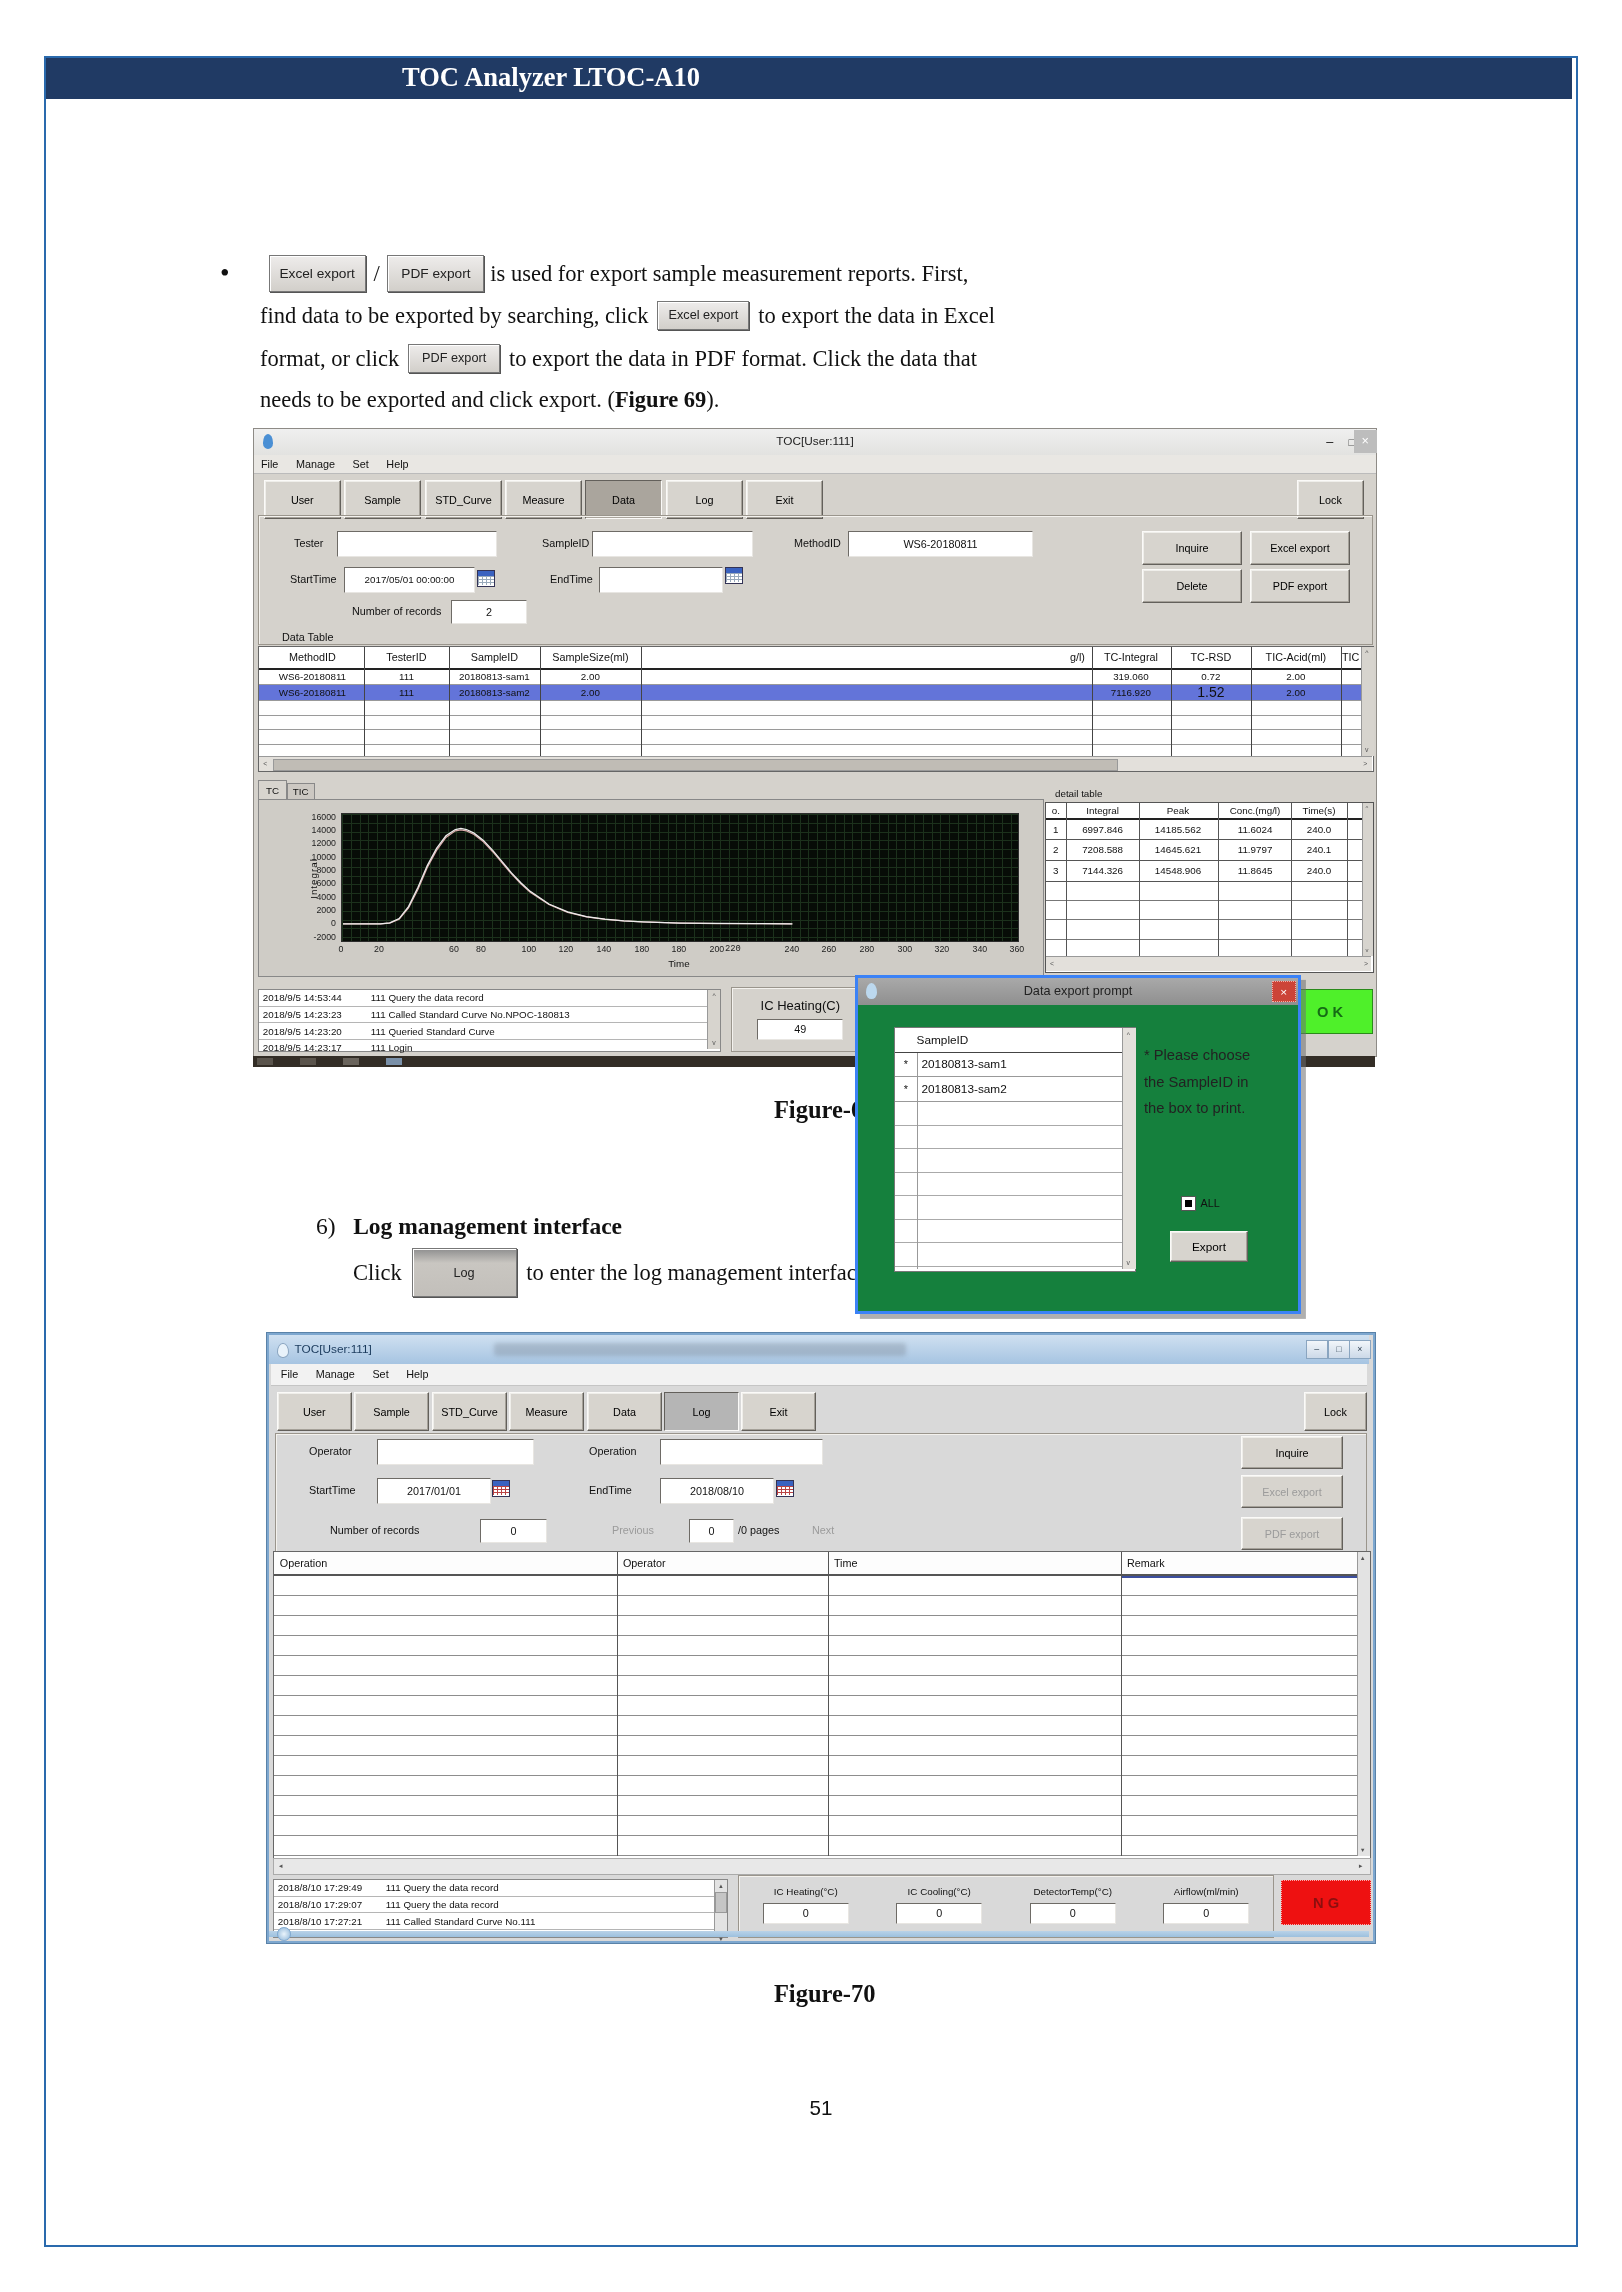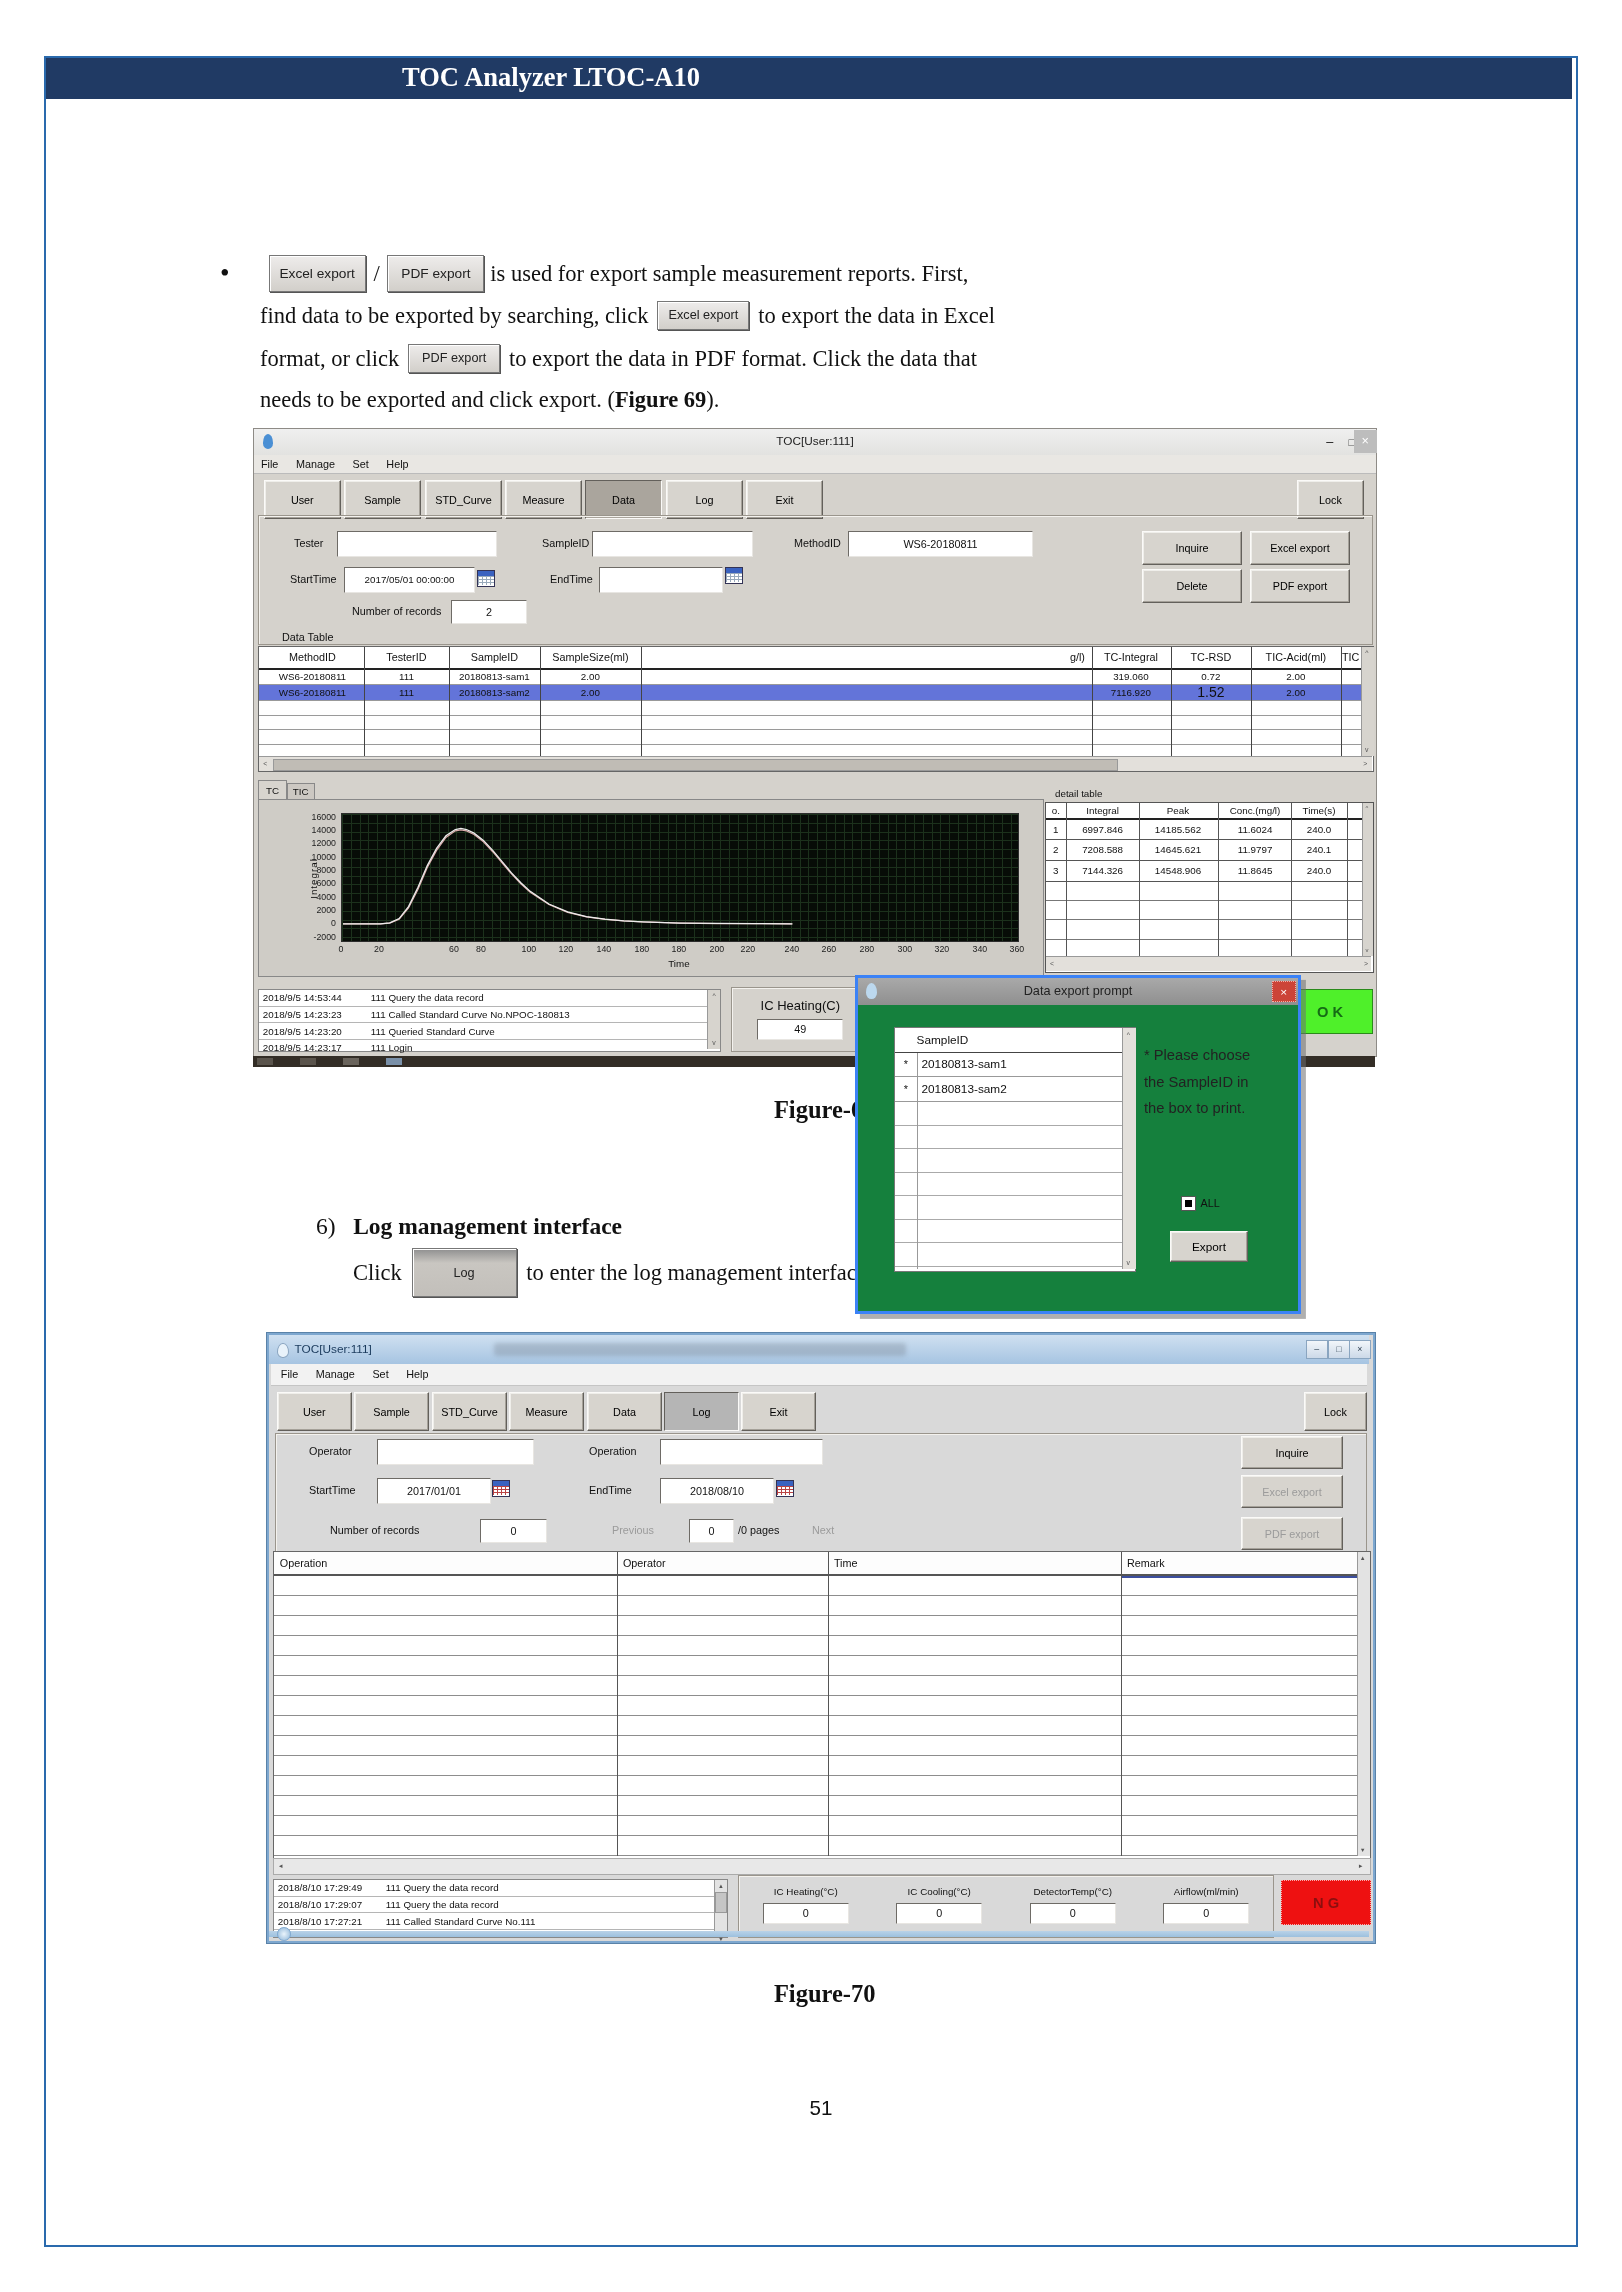--- a/index.html
+++ b/index.html
@@ -214,21 +214,21 @@
         <div class="xtick" style="left: 38px;">20</div>
         <div class="xtick" style="left: 64px; margin-top: 43px;">40</div>
         <div class="xtick" style="left: 113px;">60</div>
         <div class="xtick" style="left: 140px;">80</div>
         <div class="xtick" style="left: 188px;">100</div>
         <div class="xtick" style="left: 225px;">120</div>
         <div class="xtick" style="left: 263px;">140</div>
         <div class="xtick" style="left: 301px;">180</div>
         <div class="xtick" style="left: 338px;">180</div>
         <div class="xtick" style="left: 376px;">200</div>
-        <div class="xtick" style="left: 407px;">220</div>
+        <div class="xtick" style="left: 392px; font-family: Liberation Mono, monospace;">220</div>
         <div class="xtick" style="left: 451px;">240</div>
         <div class="xtick" style="left: 488px;">260</div>
         <div class="xtick" style="left: 526px;">280</div>
         <div class="xtick" style="left: 564px;">300</div>
         <div class="xtick" style="left: 601px;">320</div>
         <div class="xtick" style="left: 639px;">340</div>
         <div class="xtick" style="left: 676px;">360</div>
       </div>
     <div class="a tcell" style="left:82px;top:157px;width:676px;height:13.7px;font-size:9.8px">Time</div>
   </div>

